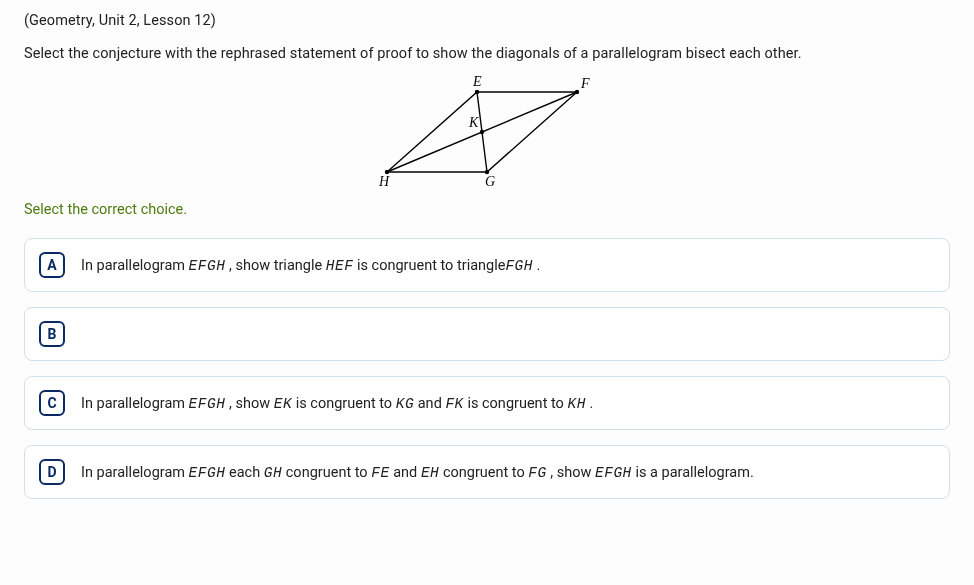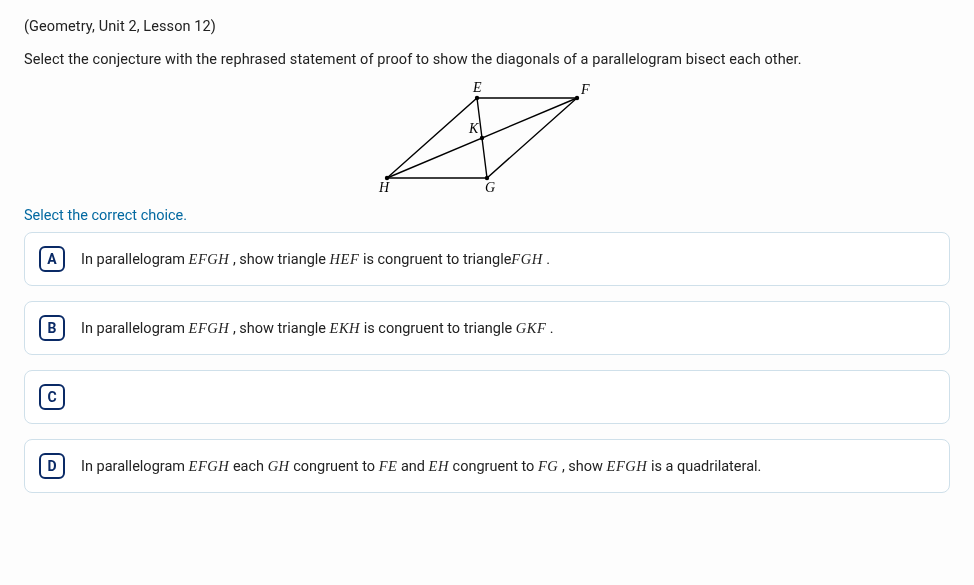--- a/index.html
+++ b/index.html
@@ -7,21 +7,21 @@
     margin: 0;
     padding: 0;
     font-family: -apple-system, BlinkMacSystemFont, "Segoe UI", Roboto, Helvetica, Arial, sans-serif;
     background: #fdfdfd;
     color: #222;
     width: 974px;
     height: 585px;
     overflow: hidden;
   }
   .page {
-    padding: 18px 24px 10px 24px;
+    padding: 12px 24px 10px 24px;
   }
   .breadcrumb {
     font-size: 14.5px;
     color: #222;
     margin-bottom: 16px;
     letter-spacing: 0.1px;
   }
   .prompt {
     font-size: 14.5px;
     color: #222;
@@ -34,23 +34,23 @@
     justify-content: center;
     margin-top: 6px;
     margin-bottom: 10px;
   }
   .figure {
     width: 240px;
     height: 115px;
   }
   .select-label {
     font-size: 14.5px;
-    color: #0369a1;
+    color: #4d7c0f;
     margin-top: 14px;
-    margin-bottom: 8px;
+    margin-bottom: 20px;
   }
   .choice {
     border: 1px solid #cfe0ea;
     border-radius: 8px;
     padding: 13px 14px;
     margin-bottom: 15px;
     display: flex;
     align-items: center;
     font-size: 14.5px;
     background: #fff;
@@ -64,21 +64,21 @@
     height: 26px;
     border: 2px solid #0a2a66;
     border-radius: 6px;
     font-weight: 700;
     font-size: 14px;
     color: #0a2a66;
     margin-right: 16px;
     flex: 0 0 auto;
   }
   .ch-text { flex: 1 1 auto; }
-  .mi { font-family: Liberation Serif, serif; font-style: italic; letter-spacing: 0.5px; }
+  .mi { font-family: Liberation Mono, monospace; font-style: italic; letter-spacing: 0.5px; }
   svg { display:block; }
 </style>
 </head>
 <body>
 
 <div class="page">
 
   <div class="breadcrumb">(Geometry, Unit 2, Lesson 12)</div>
 
   <div class="prompt">Select the conjecture with the rephrased statement of proof to show the diagonals of a parallelogram bisect each other.</div>
@@ -112,29 +112,29 @@
 
   <div class="choice">
     <span class="letter">A</span>
     <span class="ch-text">
       <span>In parallelogram </span><span class="mi">EFGH</span><span> , show triangle </span><span class="mi">HEF</span><span>  is congruent to triangle</span><span class="mi">FGH</span><span> .</span>
     </span>
   </div>
 
   <div class="choice">
     <span class="letter">B</span>
-    <span class="ch-text">
-      <span>In parallelogram </span><span class="mi">EFGH</span><span> , show triangle </span><span class="mi">EKH</span><span>  is congruent to triangle </span><span class="mi">GKF</span><span> .</span>
-    </span>
   </div>
 
   <div class="choice">
     <span class="letter">C</span>
+    <span class="ch-text">
+      <span>In parallelogram </span><span class="mi">EFGH</span><span> , show </span><span class="mi">EK</span><span>  is congruent to </span><span class="mi">KG</span><span>  and </span><span class="mi">FK</span><span>  is congruent to </span><span class="mi">KH</span><span> .</span>
+    </span>
   </div>
 
   <div class="choice">
     <span class="letter">D</span>
     <span class="ch-text">
-      <span>In parallelogram </span><span class="mi">EFGH</span><span>  each </span><span class="mi">GH</span><span>  congruent to </span><span class="mi">FE</span><span>  and </span><span class="mi">EH</span><span>  congruent to </span><span class="mi">FG</span><span> , show </span><span class="mi">EFGH</span><span>  is a quadrilateral.</span>
+      <span>In parallelogram </span><span class="mi">EFGH</span><span>  each </span><span class="mi">GH</span><span>  congruent to </span><span class="mi">FE</span><span>  and </span><span class="mi">EH</span><span>  congruent to </span><span class="mi">FG</span><span> , show </span><span class="mi">EFGH</span><span>  is a parallelogram.</span>
     </span>
   </div>
 
 </div>
 
 </body></html>

